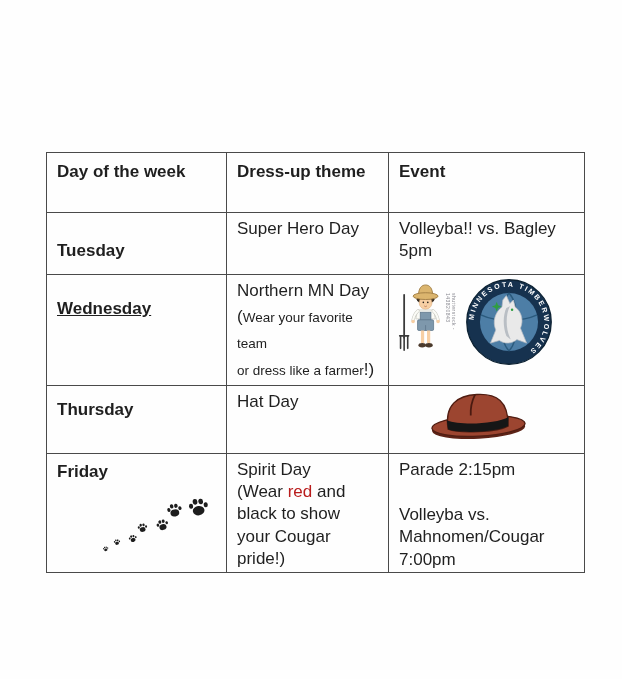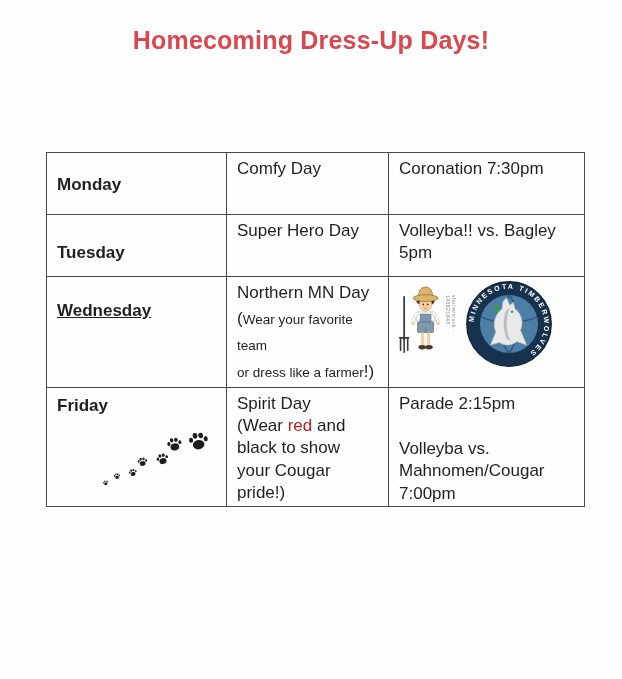--- a/index.html
+++ b/index.html
@@ -56,42 +56,41 @@
   .tw-logo-wrap{margin-left:18px;margin-top:-3px;flex:0 0 auto;}
   
   .thu-event{padding:4px 0 0 28px;}
 </style>
 </head>
 <body>
 
 <div class="page">
 
   <div class="titles">
-    <h1 class="main-title">Homecoming Dress-Up Days!</h1>
   </div>
 
   <table class="schedule">
     <colgroup>
         <col class="c-day">
         <col class="c-theme">
         <col class="c-event">
       </colgroup>
     <tbody>
-
-    <tr class="r-mon">
-      <td>
-            <div class="day-label mt-mon">Monday</div>
-          </td>
-      <td>
-            <div class="cell">Comfy Day</div>
-          </td>
-      <td>
-            <div class="cell">Coronation 7:30pm</div>
-          </td>
-    </tr>
+        <tr class="r-head">
+      <th>
+            <div class="cell">Day of the week</div>
+          </th>
+      <th>
+            <div class="cell">Dress-up theme</div>
+          </th>
+      <th>
+            <div class="cell">Event</div>
+          </th>
+    </tr>
+
 
     <tr class="r-tue">
       <td>
             <div class="day-label mt-tue">Tuesday</div>
           </td>
       <td>
             <div class="cell">Super Hero Day</div>
           </td>
       <td>
             <div class="cell">
@@ -169,20 +168,41 @@
             <path d="M47,20 L51,29 L55,25 L57,33 C64,38 67,48 63,57 L70,74 L59,70 C53,75 45,75 39,71 L29,74 L35,59 C31,50 34,39 42,33 L43,25 Z" fill="#e9e9e9" stroke="#b9bec4" stroke-width="0.8"></path>
             <path d="M47,34 C43,42 43,56 47,66 L52,70 C46,58 46,42 51,32 Z" fill="#b9bec4"></path>
             <path d="M36,27 L37.5,31 L41.5,32.5 L37.5,34 L36,38 L34.5,34 L30.5,32.5 L34.5,31 Z" fill="#2f9e41"></path>
             <circle cx="53.5" cy="36" r="1.4" fill="#2f9e41"></circle>
           </svg>
         </div>
       </div>
           </td>
     </tr>
 
+    <tr class="r-thu">
+      <td>
+            <div class="day-label mt-thu">Thursday</div>
+          </td>
+      <td>
+            <div class="cell">Hat Day</div>
+          </td>
+      <td>
+            <div class="thu-event">
+        <svg width="122" height="52" viewBox="0 0 130 58">
+          <g transform="rotate(-3 65 30)">
+            <ellipse cx="65" cy="43" rx="52" ry="11.5" fill="#5d2317"></ellipse>
+            <ellipse cx="65" cy="40" rx="52" ry="11.5" fill="#9c4530" stroke="#501d12" stroke-width="1.5"></ellipse>
+            <path d="M31,42 C28,14 44,5 65,5 C87,5 100,14 98,42 C86,48 44,48 31,42 Z" fill="#9c4530" stroke="#501d12" stroke-width="1.5"></path>
+            <path d="M63,5 C59,12 57,20 57,28" stroke="#4a1a10" stroke-width="2" fill="none"></path>
+            <path d="M30,32 C45,39 85,39 99,32 L98,42 C86,48 44,48 31,42 Z" fill="#161616"></path>
+          </g>
+        </svg>
+      </div>
+          </td>
+    </tr>
 
     <tr class="r-fri">
       <td>
             <div class="fri-day-cell">
         <div class="day-label mt-fri">Friday</div>
         <div class="paw-trail">
           <svg width="118" height="66" viewBox="0 0 130 72">
             <defs>
               <g id="paw" fill="#1d1d1d">
                 <ellipse cx="10" cy="13.5" rx="6.4" ry="5.2"></ellipse>

